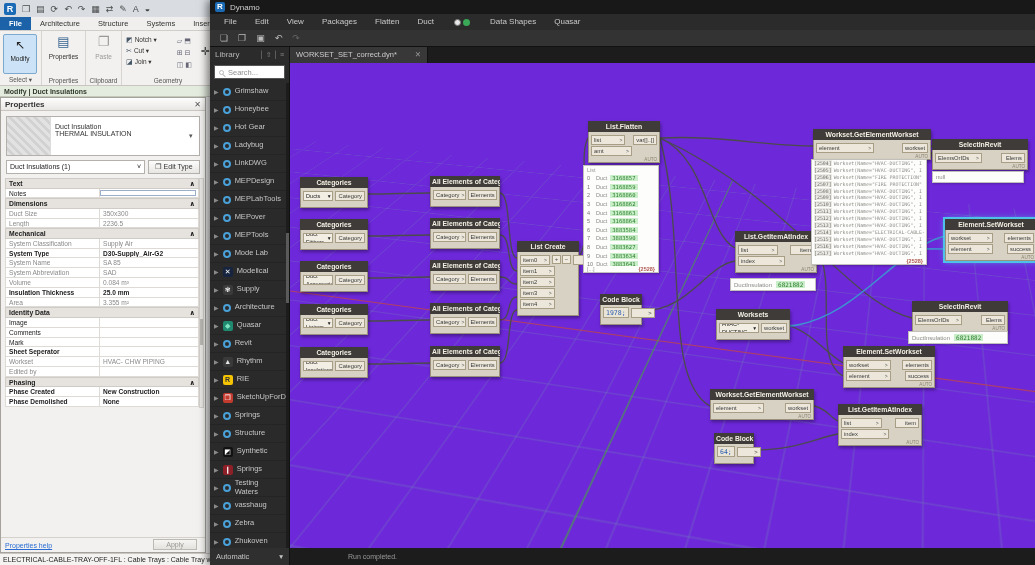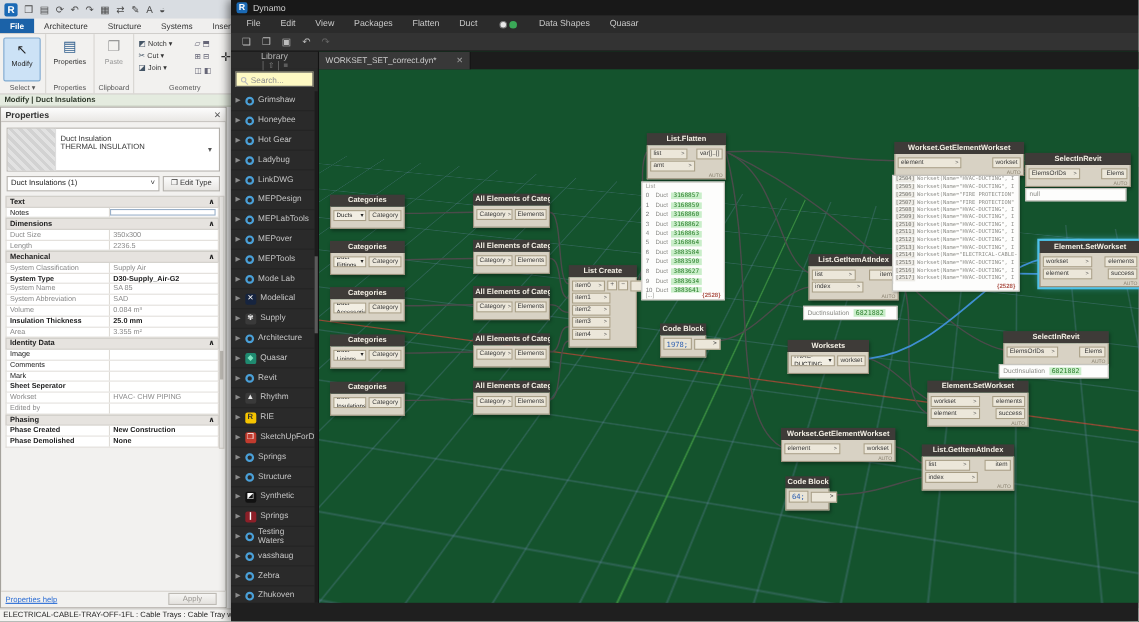--- a/index.html
+++ b/index.html
@@ -60,37 +60,37 @@
   #toggle-pill { display:flex; align-items:center; gap:2px; margin:0 10px; }
   .tdot { width:7px; height:7px; border-radius:50%; }
   .tdot.off { background:#e8e8e8; border:1px solid #777; }
   .tdot.on { background:#3aa857; }
   #dy-toolbar { height:17px; background:#333333; display:flex; align-items:center; gap:10px; padding:0 10px; border-bottom:1px solid #111; }
   .ticon { color:#bdbdbd; font-size:9px; }
   .ticon.dim { color:#666; }
   #dy-main { position:absolute; left:0; top:47px; right:0; bottom:17px; }
   
   #library { position:absolute; left:0; top:0; width:80px; height:100%; background:#2a2a2a; border-right:1px solid #121212; overflow:hidden; }
-  #lib-head { height:15px; display:flex; justify-content:space-between; align-items:center; padding:0 5px; background:#2b2b2b;flex-direction:column; }
+  #lib-head { height:15px; display:flex; justify-content:space-between; align-items:center; padding:0 5px; background:#2b2b2b; }
   #lib-head .lt { color:#b5b5b5; font-size:8px; }
   #lib-head .li { color:#8a8a8a; font-size:7px; }
-  #lib-search { margin:3px 4px; height:14px; background:#fef9c3; border:1px solid #555; display:flex; align-items:center; gap:4px; padding:0 4px; }
+  #lib-search { margin:3px 4px; height:14px; background:#ffffff; border:1px solid #555; display:flex; align-items:center; gap:4px; padding:0 4px; }
   .mag { width:5px; height:5px; border:1px solid #bbb; border-radius:50%; position:relative; flex:none; }
   .mag::after { content:""; position:absolute; width:4px; height:1px; background:#bbb; transform:rotate(45deg); right:-3px; bottom:-2px; }
   #lib-search .ph { color:#8f8f8f; font-size:7.5px; }
   #lib-items { position:absolute; left:0; top:36px; right:3px; bottom:0; overflow:hidden; }
   .libitem { display:flex; align-items:center; gap:4px; padding:0 4px; min-height:18px; border-bottom:1px solid #242424; }
   .libitem .arr { color:#8a8a8a; font-size:6px; flex:none; }
   .libitem .lbl { color:#c5c5c5; font-size:7.5px; line-height:1.1; }
   .ring { width:8px; height:8px; border-radius:50%; border:2px solid #4aa0d8; flex:none; }
   .badge { width:10px; height:10px; border-radius:2px; flex:none; font-size:7px; text-align:center; line-height:10px; font-weight:bold; }
   #lib-scroll { position:absolute; right:0; top:36px; width:3px; bottom:0; background:#1c1c1c; }
   #lib-thumb { position:absolute; top:150px; height:70px; width:3px; background:#5a5a5a; }
   
-  #canvas { position:absolute; left:80px; top:0; right:0; bottom:0; background:#14532d; overflow:hidden; }
+  #canvas { position:absolute; left:80px; top:0; right:0; bottom:0; background:#6d28d9; overflow:hidden; }
   #tabbar { position:absolute; left:0; top:0; right:0; height:16px; background:#1c1c1c; z-index:6; display:flex; }
   #dtab { width:138px; background:#383838; color:#cdcdcd; font-size:7.5px; line-height:16px; padding:0 6px; display:flex; justify-content:space-between; border-right:1px solid #111; }
   #dtab .x { color:#9a9a9a; }
   #floor { position:absolute; left:-250px; top:140px; width:1500px; height:860px; z-index:0;
     background-image:repeating-linear-gradient(0deg,rgba(110,140,180,.28) 0 1px,transparent 1px 42px),
                      repeating-linear-gradient(90deg,rgba(110,140,180,.28) 0 1px,transparent 1px 42px);
     transform:perspective(650px) rotateX(57deg) rotateZ(10deg); transform-origin:50% 0; }
   .axis-x { position:absolute; left:0; right:0; top:220px; height:1px; background:rgba(200,70,55,.75); }
   .axis-y { position:absolute; top:0; bottom:0; left:46%; width:1px; background:rgba(70,160,70,.75); }
   #wires { position:absolute; left:0; top:0; z-index:2; }
@@ -953,14 +953,21 @@
               <span>DuctInsulation</span>
               <span class="chip">6821882</span>
             </div>
             <div class="watch" style="left: 618px; top: 284px; width: 100px;">
               <span>DuctInsulation</span>
               <span class="chip">6821882</span>
             </div>
           </div>
       </div>
     </div>
+    <div id="dy-bottom">
+      <div id="run-mode">
+        <span>Automatic</span>
+        <span>▾</span>
+      </div>
+      <div id="run-status">Run completed.</div>
+    </div>
   </section>
 </div>
 
 </body></html>

